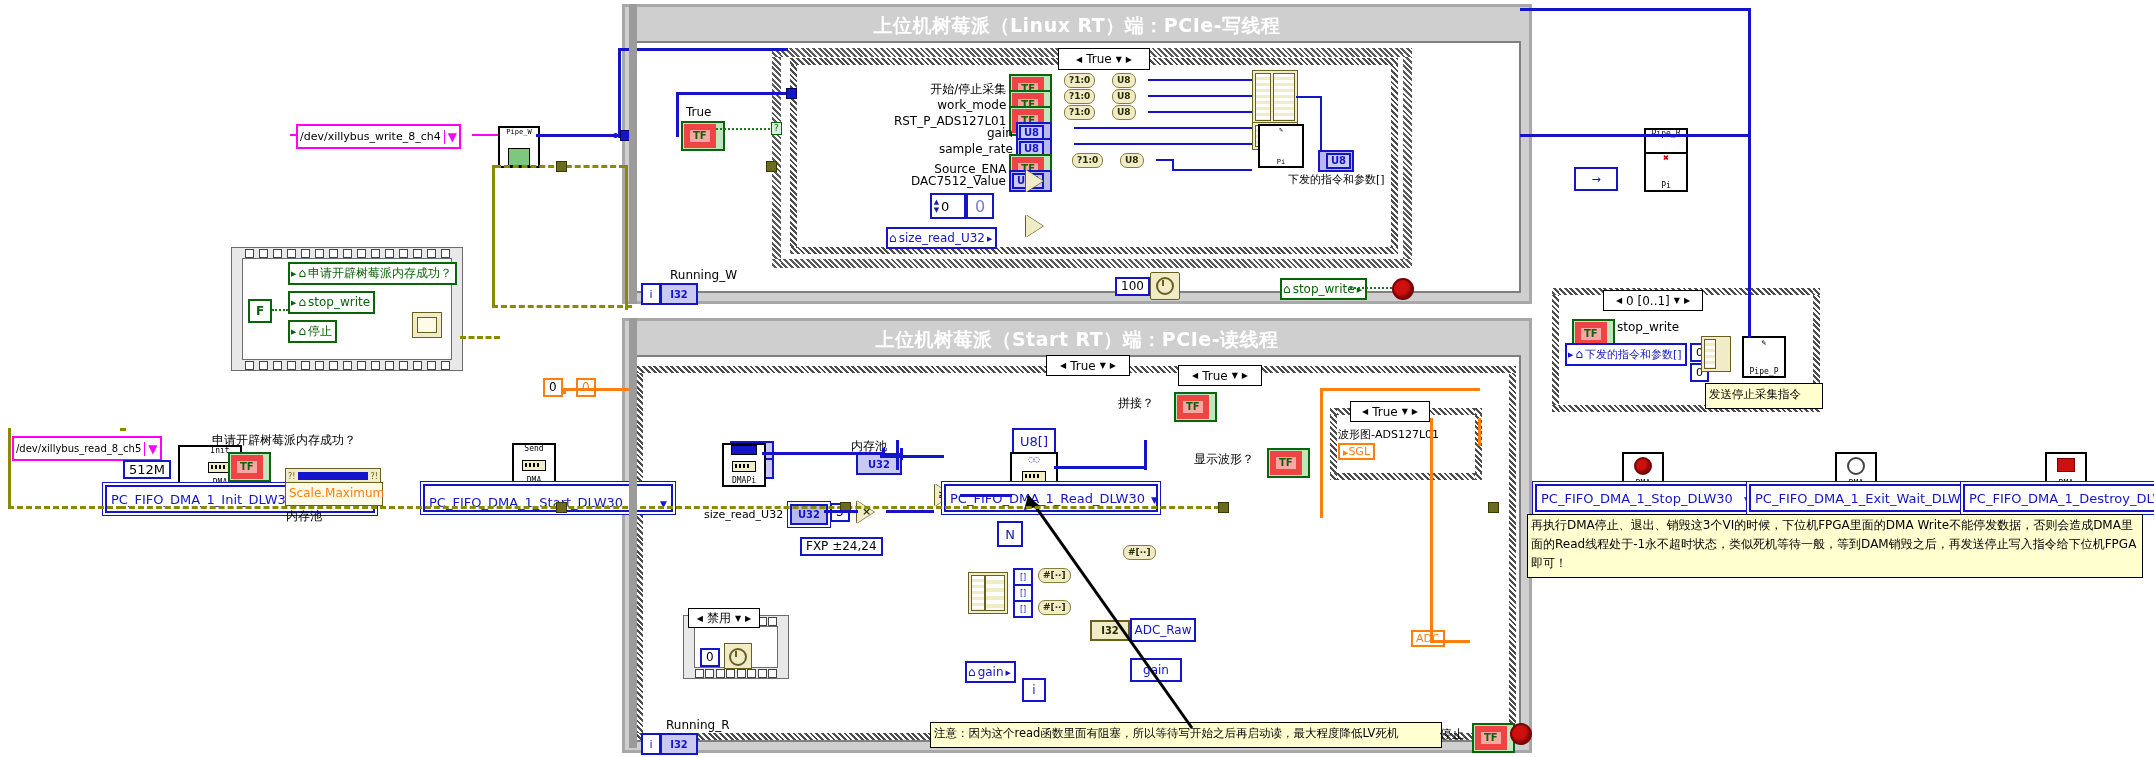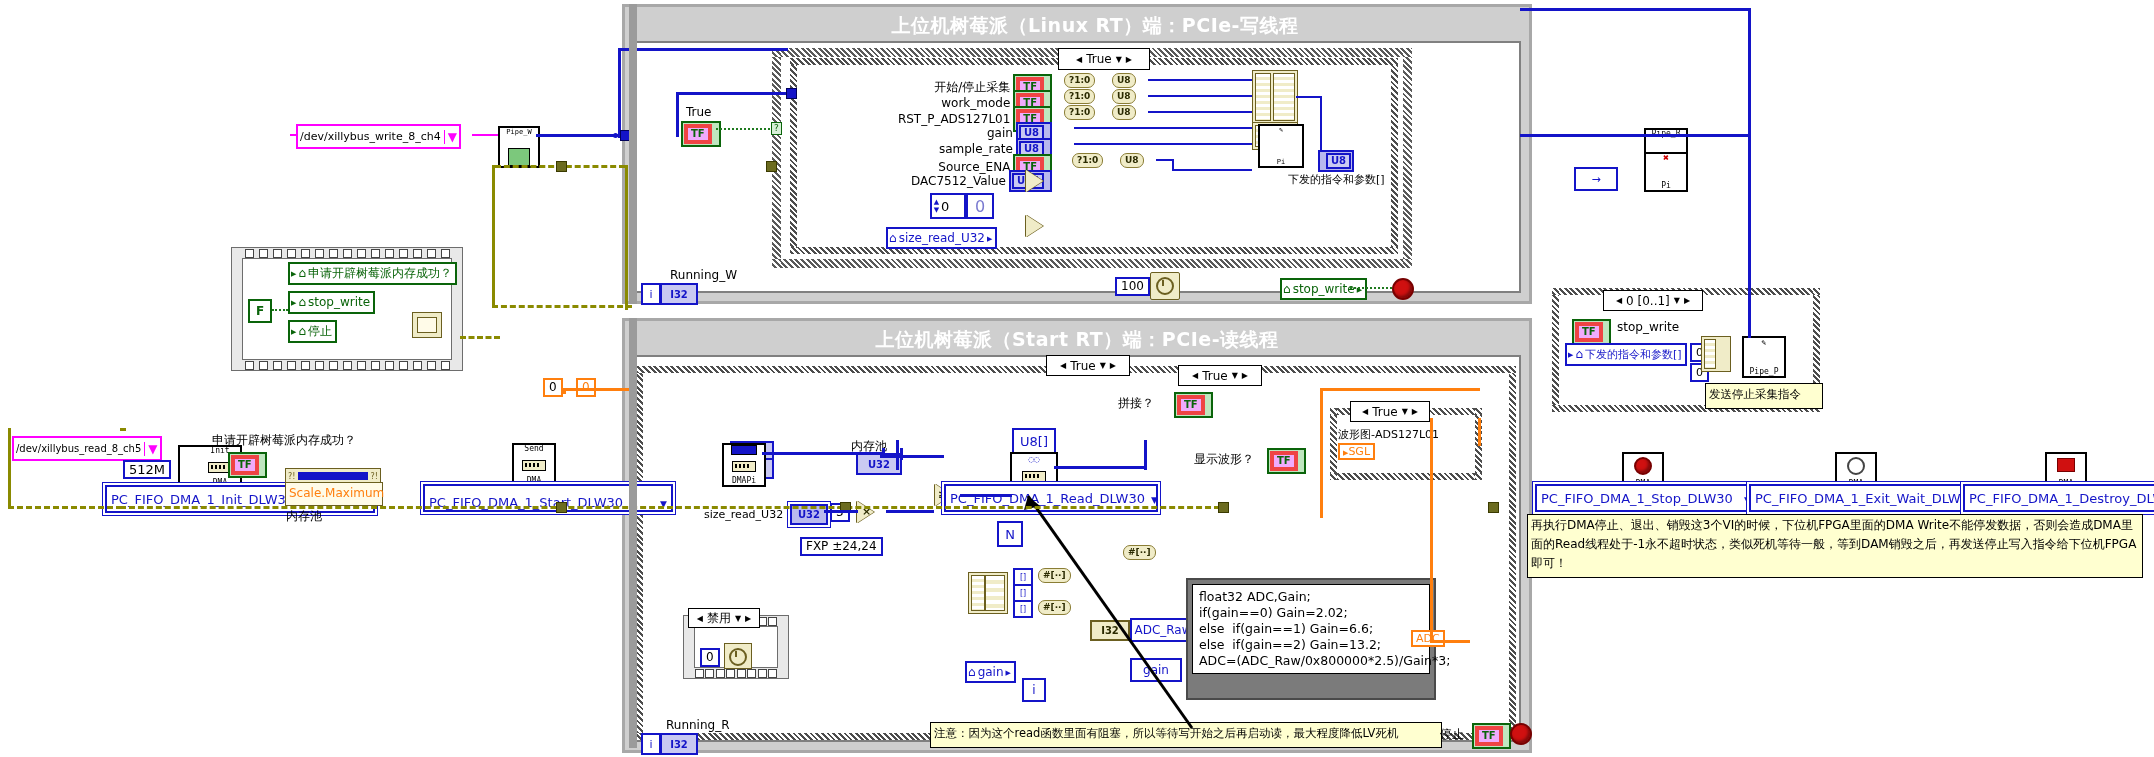--- a/index.html
+++ b/index.html
@@ -52,21 +52,21 @@
   .wm{background:#ff00ff;}            
   .wgray{background:#9b9b9b;}
   .wdash-g{border-top:2px dotted #1f7a1f;height:0;}
   .wdash-y{border-top:3px dashed #8a8a00;height:0;}
   .tunnel{position:absolute;width:9px;height:9px;background:#6b6b1f;border:1px solid #3a3a00;}
   .tunnel-b{position:absolute;width:9px;height:9px;background:#1414c8;border:1px solid #00005a;}
   .junc{position:absolute;width:5px;height:5px;border-radius:50%;background:#1414c8;}
 
   
   .term{position:absolute;display:flex;align-items:center;font-size:11px;white-space:nowrap;}
-  .tf{border:4px solid #ef4444;background:#f0abfc;color:#0a640a;font-weight:bold;font-size:10px;
+  .tf{border:6px solid #ef4444;background:#fca5a5;color:#0a640a;font-weight:bold;font-size:10px;
       padding:0 3px;line-height:12px;display:inline-block;}
   .tf-box{border:2px solid #0a640a;background:#bfe6bf;padding:1px;display:inline-flex;}
   .u8{border:2px solid #1414c8;background:#c9c9f2;color:#1414c8;font-weight:bold;font-size:10px;
       padding:0 3px;line-height:12px;display:inline-block;}
   .u8-box{border:2px solid #1414c8;background:#b9b9ee;padding:1px;display:inline-flex;}
   .lbl{font-size:12px;color:#000;white-space:nowrap;}
   .conv{position:absolute;background:#f0ecc8;border:1px solid #8a7d35;border-radius:7px;
         font-size:9px;color:#2a2a00;padding:0 4px;line-height:13px;font-weight:bold;}
 
   .ctrlbox{position:absolute;border:2px solid #1414c8;background:#fff;display:flex;align-items:center;}
@@ -133,21 +133,21 @@
   .scalebar{position:absolute;border:1px solid #6b5f20;background:#f0ecc8;display:flex;align-items:center;padding:0 2px;}
   .scalebar .fill{height:8px;background:#1414c8;flex:1;margin:0 3px;}
   .scalemax{position:absolute;border:1px solid #6b5f20;background:#fffbe8;color:#ff7f0e;font-size:12px;padding:0 3px;}
 </style>
 </head>
 <body>
 
 <div id="canvas">
 
   <div class="abs seqframe" style="left:622px;top:4px;width:910px;height:300px;">
-    <div class="abs title-bar" style="left:18px;top:6px;width:100%;">上位机树莓派（Linux RT）端：PCIe-写线程</div>
+    <div class="abs title-bar" style="left:0;top:6px;width:100%;">上位机树莓派（Linux RT）端：PCIe-写线程</div>
     <div class="abs seqframe-inner" style="left:8px;top:34px;right:8px;bottom:8px;"></div>
   </div>
 
   <div class="abs loopframe" style="left:772px;top:48px;width:640px;height:220px;">
     <div class="loopinner"></div>
   </div>
 
   <div class="abs caseframe" style="left:790px;top:58px;width:608px;height:196px;">
     <div class="ci"></div>
   </div>
@@ -410,27 +410,20 @@
     <span>gain</span>
     <span class="arrR"></span>
   </div>
   <div class="ctrlbox" style="left:1130px;top:618px;width:62px;height:20px;justify-content:center;color:#1414c8;font-size:12px;border-width:2px;">
     <span>ADC_Raw</span>
   </div>
   <div class="ctrlbox" style="left:1130px;top:658px;width:48px;height:20px;justify-content:center;color:#1414c8;font-size:12px;">
     <span>gain</span>
   </div>
 
-  <div class="formula" style="left:1186px;top:578px;width:238px;height:110px;">
-    <div class="inner">float32 ADC,Gain;
-if(gain==0) Gain=2.02;
-else  if(gain==1) Gain=6.6;
-else  if(gain==2) Gain=13.2;
-ADC=(ADC_Raw/0x800000*2.5)/Gain*3;</div>
-  </div>
   <div class="iodot iodot-o" style="left:1411px;top:630px;">
     <span>ADC</span>
   </div>
 
   <div class="abs beadframe" style="left:684px;top:616px;width:104px;height:62px;">
     <div class="beads" style="top:-10px;">
         <i></i>
         <i></i>
         <i></i>
         <i></i>

